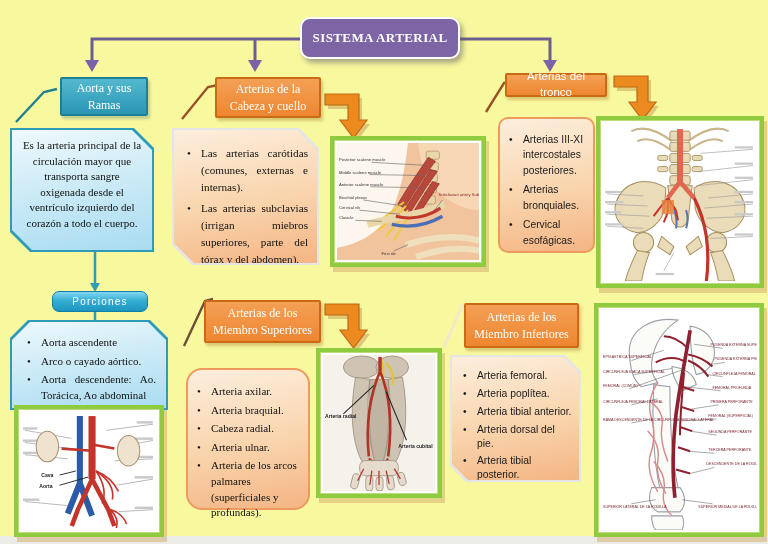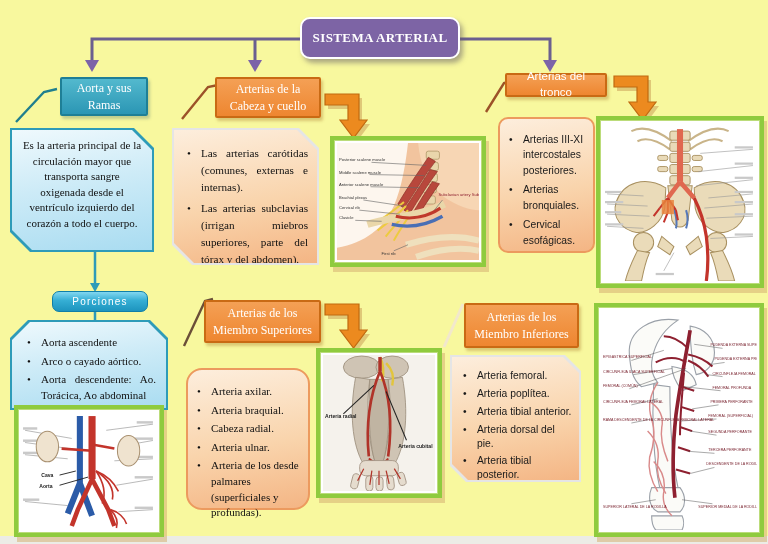--- a/index.html
+++ b/index.html
@@ -133,21 +133,21 @@
       <li style="text-align:left;">Cervical esofágicas.</li>
     </ul>
   </div>
 
   <div class="abs round-peach" style="left:186px;top:368px;width:124px;height:142px;border-radius:16px;padding:14px 7px 4px 6px;">
     <ul class="blist serif-l">
       <li style="text-align:left;">Arteria axilar.</li>
       <li style="text-align:left;">Arteria braquial.</li>
       <li style="text-align:left;">Cabeza radial.</li>
       <li style="text-align:left;">Arteria ulnar.</li>
-      <li style="text-align:left;">Arteria de los desde palmares (superficiales y profundas).</li>
+      <li style="text-align:left;">Arteria de los arcos palmares (superficiales y profundas).</li>
     </ul>
   </div>
 
   <div class="abs snip peach-b cut-trbl16" style="left:450px;top:355px;width:131px;height:127px;">
     <div class="in cut-trbl16" style="padding:12px 6px 4px 8px;">
       <ul class="blist sans-l" style="line-height:1.35;">
         <li style="margin-bottom:4px;text-align:left;">Arteria femoral.</li>
         <li style="margin-bottom:4px;text-align:left;">Arteria poplítea.</li>
         <li style="margin-bottom:4px;text-align:left;">Arteria tibial anterior.</li>
         <li style="margin-bottom:4px;text-align:left;">Arteria dorsal del pie.</li>

